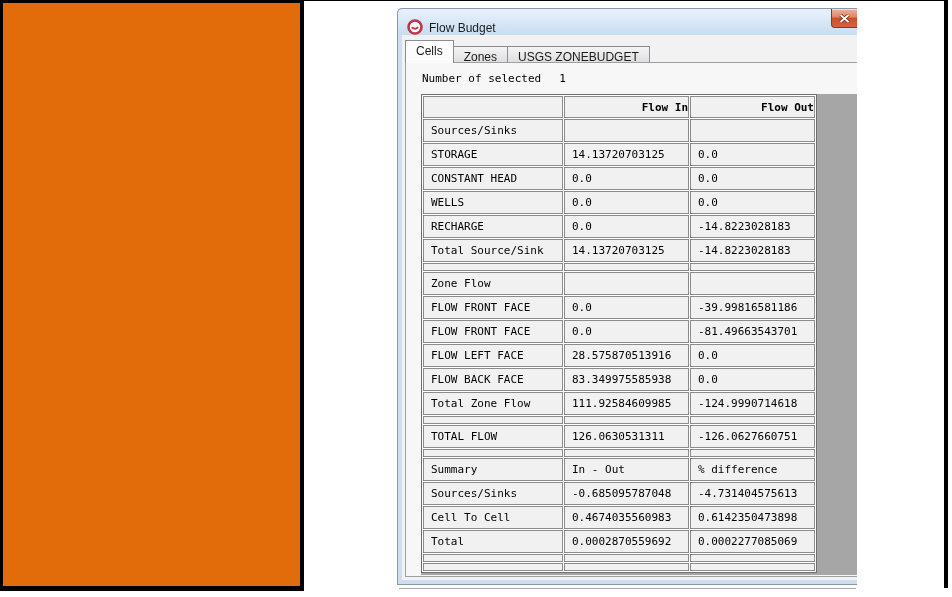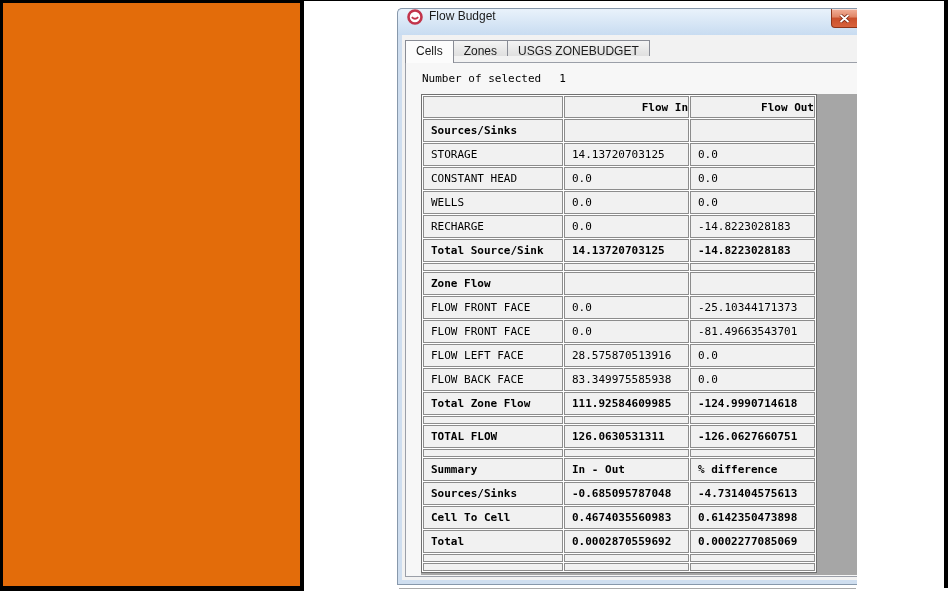--- a/index.html
+++ b/index.html
@@ -10,30 +10,30 @@
   .frame-right{position:absolute;left:944px;top:0;width:4px;height:588px;background:#000;}
   .shadow-line{position:absolute;left:399px;top:588px;width:457px;height:1px;background:#ABABAB;}
   
   .orange-panel{position:absolute;left:0;top:0;width:304px;height:591px;box-sizing:border-box;
     background:var(--orange-panel,#E36C0A);border:3px solid #000;border-right-width:4px;border-bottom-width:5px;}
   
   .dialog{position:absolute;left:397px;top:8px;width:460px;height:577px;box-sizing:border-box;
     border:1px solid #8798AB;border-right:none;background:#CFDEEF;border-top-left-radius:5px;overflow:hidden;}
   .titlebar{position:relative;height:26px;
     background:linear-gradient(var(--titlebar-top,#E9F2FB),var(--titlebar-bottom,#C8DCF1));
-    border-top-left-radius:5px;display:flex;align-items:flex-start;padding-left:9px;}
+    border-top-left-radius:5px;display:flex;align-items:flex-end;padding-left:9px;}
   .titlebar .title{font-size:12px;color:#1b1b1b;margin-left:6px;}
   .app-icon{width:16px;height:16px;display:inline-block;}
   .close-btn{position:absolute;left:433px;top:0;width:27px;height:19px;box-sizing:border-box;
     background:linear-gradient(var(--close-top,#F2B19A) 0%,#E08566 45%,var(--close-bottom,#C94F2B) 50%,#D8623C 100%);
     border:1px solid #8E3418;border-top:none;border-radius:0 0 0 4px;
     display:flex;align-items:center;justify-content:center;box-shadow:inset 0 1px 0 rgba(255,255,255,.55);}
   .client{position:absolute;left:4px;top:26px;right:0;bottom:4px;background:#F2F2F2;overflow:hidden;}
   
-  .tabs{position:absolute;left:3px;top:5px;display:flex;align-items:flex-start;z-index:2;}
+  .tabs{position:absolute;left:3px;top:5px;display:flex;align-items:flex-end;z-index:2;}
   .tab{box-sizing:border-box;height:16px;padding:3px 10px 2px;font-size:12px;color:#1b1b1b;
     background:linear-gradient(#F4F4F4,#DFDFDF);border:1px solid #898C95;border-bottom:none;margin-right:0;}
   .tab + .tab{border-left:1px solid #898C95;margin-left:-1px;}
   .tab.active{height:23px;background:#FCFCFC;position:relative;z-index:3;margin-bottom:-1px;}
   .tabpage{position:absolute;left:3px;top:27px;right:0;bottom:3px;background:#F7F7F7;
     border:1px solid #9B9FA8;border-right:none;overflow:hidden;}
   .mono{font-family:"DejaVu Sans Mono",monospace;}
   .selected-line{position:absolute;left:16px;top:9px;font-size:11px;color:#000;text-align:right;}
   .selected-line .val{margin-left:18px;}
   
@@ -43,21 +43,21 @@
   table.budget{border-collapse:separate;border-spacing:1px;background:#fff;}
   table.budget th,table.budget td{box-sizing:border-box;border:1px solid #8C8C8C;
     background:var(--cell-bg,#F1F1F1);font-size:11px;font-weight:normal;color:#000;
     text-align:left;vertical-align:middle;padding:0 0 0 7px;white-space:nowrap;overflow:hidden;}
   table.budget th{height:22px;font-weight:bold;text-align:right;}
   table.budget td{height:23px;}
   table.budget col.c0{width:140px;}
   table.budget col.c1{width:125px;}
   table.budget col.c2{width:125px;}
   tr.thin td{height:8px;line-height:4px;}
-  tr.bold td{font-weight:bold;}
+  tr.bold td{font-weight:normal;}
 </style>
 </head>
 <body>
 
 <div class="canvas">
   <div class="frame-top"></div>
   <div class="frame-right"></div>
   <div class="orange-panel"></div>
   <div class="shadow-line"></div>
 
@@ -144,21 +144,21 @@
                     <td></td>
                   </tr>
                   <tr class="bold">
                     <td>Zone Flow</td>
                     <td></td>
                     <td></td>
                   </tr>
                   <tr>
                     <td>FLOW FRONT FACE</td>
                     <td>0.0</td>
-                    <td>-25.10344171373</td>
+                    <td>-39.99816581186</td>
                   </tr>
                   <tr>
                     <td>FLOW FRONT FACE</td>
                     <td>0.0</td>
                     <td>-81.49663543701</td>
                   </tr>
                   <tr>
                     <td>FLOW LEFT FACE</td>
                     <td>28.575870513916</td>
                     <td>0.0</td>

